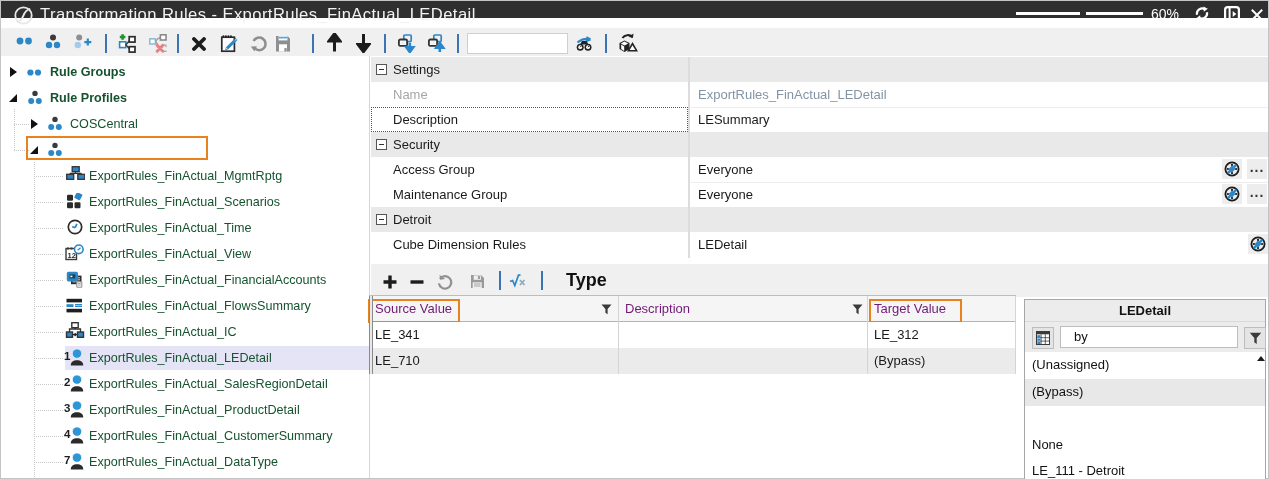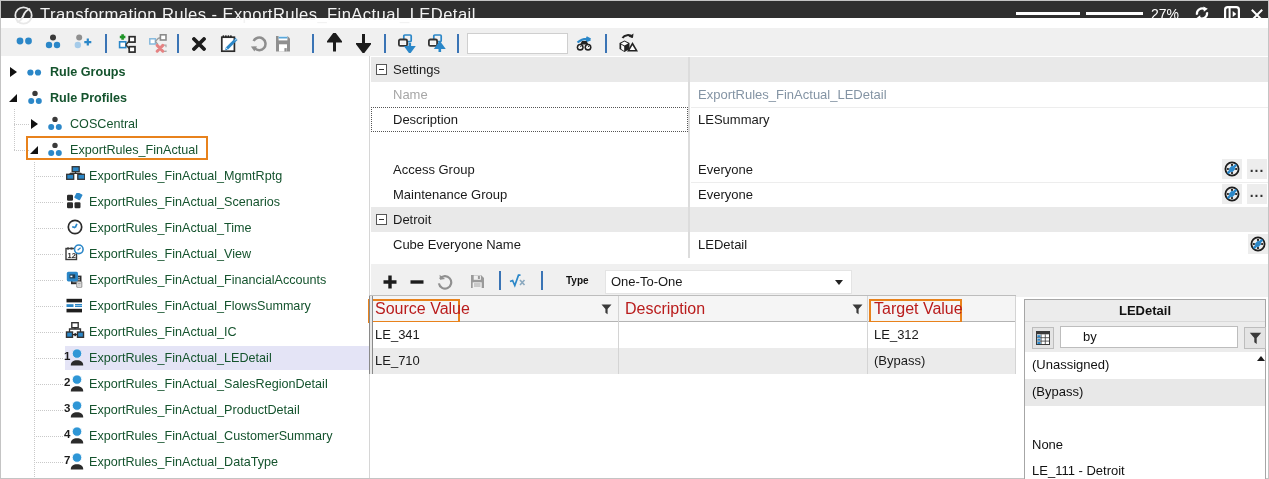--- a/index.html
+++ b/index.html
@@ -36,44 +36,44 @@
 #pgsep{position:absolute;left:687px;top:56px;width:2px;height:201px;background:#dcdcdc;}
 .rowline{position:absolute;left:320px;width:577px;height:1px;background:#ededed;}
 .btn-g{position:absolute;width:20px;height:20px;background:#ededed;}
 .btn-d{position:absolute;width:20px;height:20px;background:#ededed;color:#333;font-weight:bold;text-align:center;line-height:16px;font-size:14px;letter-spacing:1px;}
 
 #btb{position:absolute;left:370px;top:263px;width:897px;height:33px;background:#f0f0f0;}
 #typedd{position:absolute;left:234px;top:6px;width:247px;height:24px;background:#fff;border:1px solid #e4e4e4;line-height:22px;font-size:13px;color:#1a1a1a;padding-left:5px;}
 #typedd .dar{position:absolute;right:8px;top:9px;width:0;height:0;border-left:4px solid transparent;border-right:4px solid transparent;border-top:5px solid #222;}
 
 #grid{position:absolute;left:368px;top:294px;width:647px;height:78px;background:#fff;border-top:1px solid #bdbdbd;}
-#ghead{position:absolute;left:0;top:0;width:647px;height:26px;background:#f5f5f5;border-bottom:1px solid #b4b4b4;font-size:16px;color:#b91c1c;}
+#ghead{position:absolute;left:0;top:0;width:647px;height:26px;background:#f5f5f5;border-bottom:1px solid #b4b4b4;font-size:13px;color:#701a75;}
 .gline{position:absolute;top:0;width:1px;background:#d4d4d4;}
 .grow{position:absolute;left:0;width:647px;height:26px;line-height:26px;font-size:13px;color:#1a1a1a;}
 .indicator{position:absolute;left:0;top:0;width:4px;height:78px;background:linear-gradient(to right,#8a8a8a 1px,#e8e8e8 1px,#e8e8e8 3px,#8a8a8a 3px);}
 
 #panel{position:absolute;left:1023px;top:298px;width:242px;height:180px;border:1px solid #a6a6a6;border-bottom:none;background:#fff;}
 #phead{position:absolute;left:0;top:0;width:240px;height:22px;background:#ececec;border-bottom:1px solid #d9d9d9;text-align:center;font-size:13px;font-weight:bold;line-height:22px;color:#111;}
 #psearch{position:absolute;left:0;top:22px;width:240px;height:30px;background:#ececec;}
-#pinput{position:absolute;left:35px;top:4px;width:178px;height:22px;background:#fff;border:1px solid #bdbdbd;font-size:13px;line-height:20px;padding-left:22px;color:#111;}
+#pinput{position:absolute;left:35px;top:4px;width:178px;height:22px;background:#fff;border:1px solid #bdbdbd;font-size:13px;line-height:20px;padding-left:13px;color:#111;}
 .prow{position:absolute;left:0;width:240px;height:27px;line-height:25px;font-size:13px;color:#111;padding-left:7px;}
 </style>
 </head>
 <body>
 <div id="win">
 
   <div id="titlebar">
     <svg class="abs" style="left:12px;top:4px" width="21" height="21" viewBox="0 0 21 21">
       <circle cx="10.5" cy="10.5" r="8.2" fill="none" stroke="#e8e8e8" stroke-width="1.8"></circle>
       <path d="M3.8 17.2 C8 16,9.2 13.6,10.4 10.6 C11.6 7.4,13 4.8,17.2 3.8" fill="none" stroke="#e8e8e8" stroke-width="1.9"></path>
     </svg>
     <div id="title">Transformation Rules - ExportRules_FinActual_LEDetail</div>
     <div class="abs" style="left:1015px;top:11px;width:64px;height:3px;background:#fff"></div>
     <div class="abs" style="left:1085px;top:11px;width:57px;height:3px;background:#fff"></div>
-    <div class="abs" style="left:1150px;top:0;height:27px;line-height:27px;color:#fff;font-size:14px;">27%</div>
+    <div class="abs" style="left:1150px;top:0;height:27px;line-height:27px;color:#fff;font-size:14px;">60%</div>
     <svg class="abs" style="left:1194px;top:5px" width="14" height="15" viewBox="0 0 14 15">
       <path d="M2 8.8 a5.3 5.3 0 0 1 8-5.5" fill="none" stroke="#fff" stroke-width="2.2"></path>
       <path d="M8.4 0.4 l4.4 2.4 -4 3 z" fill="#fff"></path>
       <path d="M12 6.2 a5.3 5.3 0 0 1 -8 5.5" fill="none" stroke="#fff" stroke-width="2.2"></path>
       <path d="M5.6 14.6 l-4.4-2.4 4-3 z" fill="#fff"></path>
     </svg>
     <svg class="abs" style="left:1223px;top:5px" width="16" height="16" viewBox="0 0 16 16">
       <rect x="1.1" y="1.1" width="13.8" height="13.8" rx="2.6" fill="none" stroke="#fff" stroke-width="2.2"></rect>
       <rect x="4.6" y="1.5" width="2" height="13" fill="#fff"></rect>
       <path d="M8.7 5 l3.6 3 -3.6 3 z" fill="#fff"></path>
@@ -244,21 +244,20 @@
       <span class="tlabel" style="left:69px">COSCentral</span>
     </div>
     <div class="trow" style="top:81px">
       <div class="obox" style="left:25px;top:-1px;width:182px;height:24px"></div>
       <span class="arrow-e" style="left:29px"></span>
       <svg class="ticon" style="left:46px;top:5px" width="16" height="16" viewBox="0 0 16 16">
           <circle cx="8" cy="3.4" r="2.7" fill="#3a3a3a"></circle>
           <circle cx="4.2" cy="10.9" r="3" fill="#2b87c8"></circle>
           <circle cx="11.8" cy="10.9" r="3" fill="#2b87c8"></circle>
         </svg>
-      <span class="tlabel" style="left:69px">ExportRules_FinActual</span>
     </div>
     <div class="trow" style="top:107px">
       <svg class="ticon" style="left:64px;top:3px" width="20" height="14" viewBox="0 0 20 14">
         <path d="M10.5 5.5 V7.3 M5 7.3 H16.2 M5 7.3 V9 M16.2 7.3 V9" stroke="#333" stroke-width="1.3" fill="none"></path>
         <rect x="7.2" y="0.7" width="7" height="5" fill="#2b87c8" stroke="#333" stroke-width="1.3"></rect>
         <rect x="1.7" y="8.3" width="7" height="5" fill="#2b87c8" stroke="#333" stroke-width="1.3"></rect>
         <rect x="12.8" y="8.3" width="7" height="5" fill="#2b87c8" stroke="#333" stroke-width="1.3"></rect>
       </svg>
       <span class="tlabel" style="left:88px">ExportRules_FinActual_MgmtRptg</span>
     </div>
@@ -371,20 +370,24 @@
     <div class="pgrow" style="top:25px">
       <span class="pglabel" style="color:#a6a6a6">Name</span>
       <span class="pgvalue" style="color:#8494a4">ExportRules_FinActual_LEDetail</span>
     </div>
     <div class="rowline" style="top:50px"></div>
     <div class="pgrow" style="top:50px">
       <div style="position:absolute;left:0;top:0;width:317px;height:25px;border:1px dotted #555"></div>
       <span class="pglabel">Description</span>
       <span class="pgvalue">LESummary</span>
     </div>
+    <div class="pgcat" style="top:75px">
+        <span class="pgminus"></span>
+        <span class="pglabel">Security</span>
+      </div>
     <div class="pgrow" style="top:100px">
       <span class="pglabel">Access Group</span>
       <span class="pgvalue">Everyone</span>
       <div class="btn-g" style="left:851px;top:2px">
         <svg width="20" height="20" viewBox="0 0 20 20">
           <circle cx="10" cy="10" r="6.6" fill="none" stroke="#1c1c1c" stroke-width="1.8"></circle>
           <path d="M5.6 14.4 L14.4 5.6" stroke="#2b87c8" stroke-width="2.4"></path>
           <rect x="7.6" y="7.6" width="4.8" height="4.8" fill="#2b87c8" transform="rotate(45 10 10)"></rect>
           <circle cx="10" cy="5.9" r="1.1" fill="#1c1c1c"></circle>
             <circle cx="10" cy="14.1" r="1.1" fill="#1c1c1c"></circle>
@@ -409,21 +412,21 @@
             <circle cx="14.1" cy="10" r="1.1" fill="#1c1c1c"></circle>
         </svg>
       </div>
       <div class="btn-d" style="left:876px;top:2px">...</div>
     </div>
     <div class="pgcat" style="top:150px">
         <span class="pgminus"></span>
         <span class="pglabel">Detroit</span>
       </div>
     <div class="pgrow" style="top:175px">
-      <span class="pglabel">Cube Everyone Name</span>
+      <span class="pglabel">Cube Dimension Rules</span>
       <span class="pgvalue">LEDetail</span>
       <div class="btn-g" style="left:877px;top:2px">
         <svg width="20" height="20" viewBox="0 0 20 20">
           <circle cx="10" cy="10" r="6.6" fill="none" stroke="#1c1c1c" stroke-width="1.8"></circle>
           <path d="M5.6 14.4 L14.4 5.6" stroke="#2b87c8" stroke-width="2.4"></path>
           <rect x="7.6" y="7.6" width="4.8" height="4.8" fill="#2b87c8" transform="rotate(45 10 10)"></rect>
           <circle cx="10" cy="5.9" r="1.1" fill="#1c1c1c"></circle>
             <circle cx="10" cy="14.1" r="1.1" fill="#1c1c1c"></circle>
           <circle cx="5.9" cy="10" r="1.1" fill="#1c1c1c"></circle>
             <circle cx="14.1" cy="10" r="1.1" fill="#1c1c1c"></circle>
@@ -450,22 +453,21 @@
       <rect x="7.9" y="2" width="2" height="3" fill="#9a9a9a"></rect>
       <rect x="2.7" y="8.3" width="9" height="6" fill="#f0f0f0"></rect>
       <path d="M4 10 h6.5 M4 12 h6.5" stroke="#9a9a9a" stroke-width="0.9"></path>
     </svg>
     <div class="vsep" style="left:128px;top:7px;height:19px"></div>
     <svg class="abs" style="left:138px;top:10px" width="17" height="14" viewBox="0 0 17 14">
       <path d="M1 7.5 l2.6-1 2.2 5 L9.5 1.2 h2" stroke="#2b87c8" stroke-width="1.7" fill="none"></path>
       <path d="M11 6 l4.5 5 M15.5 6 l-4.5 5" stroke="#8aa8be" stroke-width="1.6"></path>
     </svg>
     <div class="vsep" style="left:170px;top:7px;height:19px"></div>
-    <div style="position:absolute;left:195px;top:0;height:33px;line-height:33px;font-size:10px;font-weight:bold;color:#111;">Type</div>
-    <div id="typedd">One-To-One<span class="dar"></span></div>
+    <div style="position:absolute;left:195px;top:0;height:33px;line-height:33px;font-size:18px;font-weight:bold;color:#111;">Type</div>
   </div>
 
   <div id="grid">
     <div id="ghead">
       <div class="obox" style="left:-1px;top:3px;width:92px;height:24px"></div>
       <span style="position:absolute;left:6px;top:0;line-height:25px">Source Value</span>
       <svg style="position:absolute;left:232px;top:8px" width="11" height="11" viewBox="0 0 11 11">
           <path d="M0.5 0.5 h10 l-3.9 4.6 v5.2 l-2.2-1.6 V5.1 z" fill="#3a3a3a"></path>
         </svg>
       <span style="position:absolute;left:256px;top:0;line-height:25px">Description</span>

